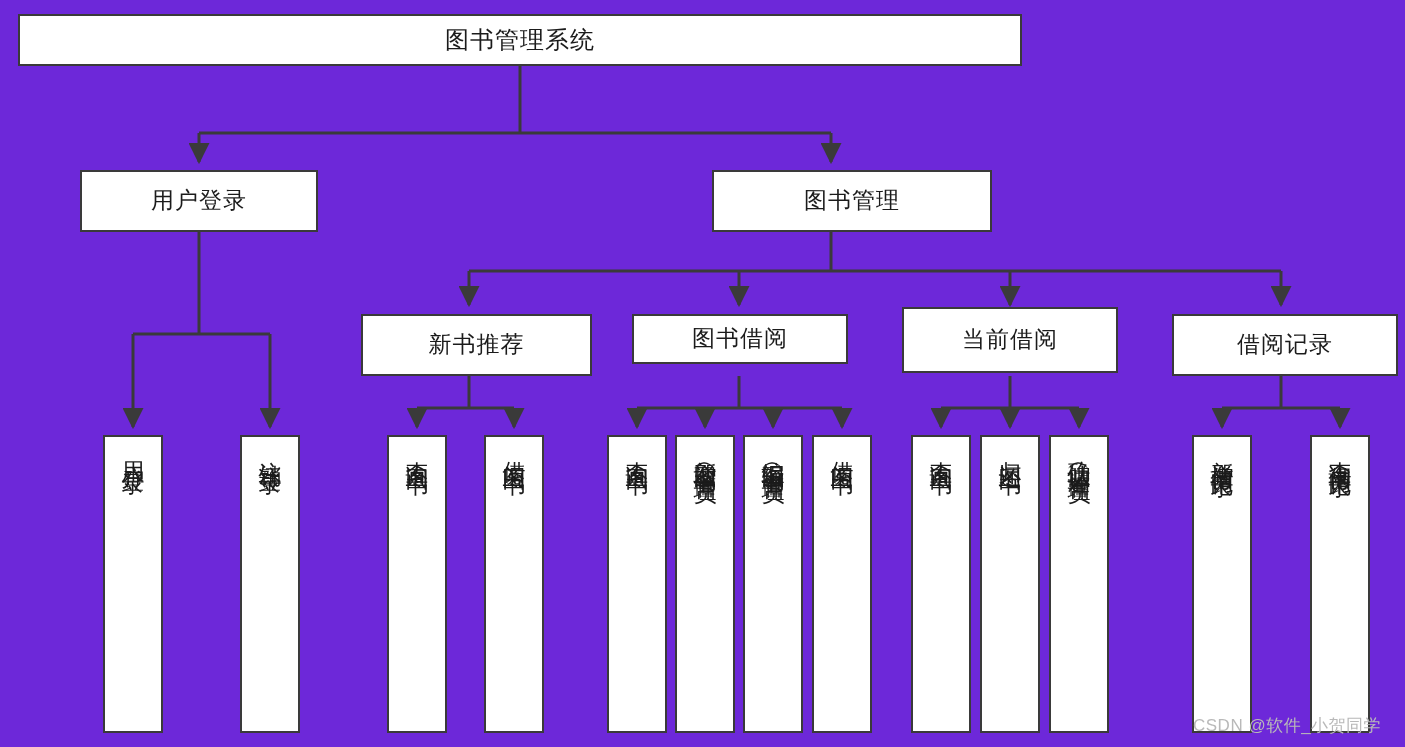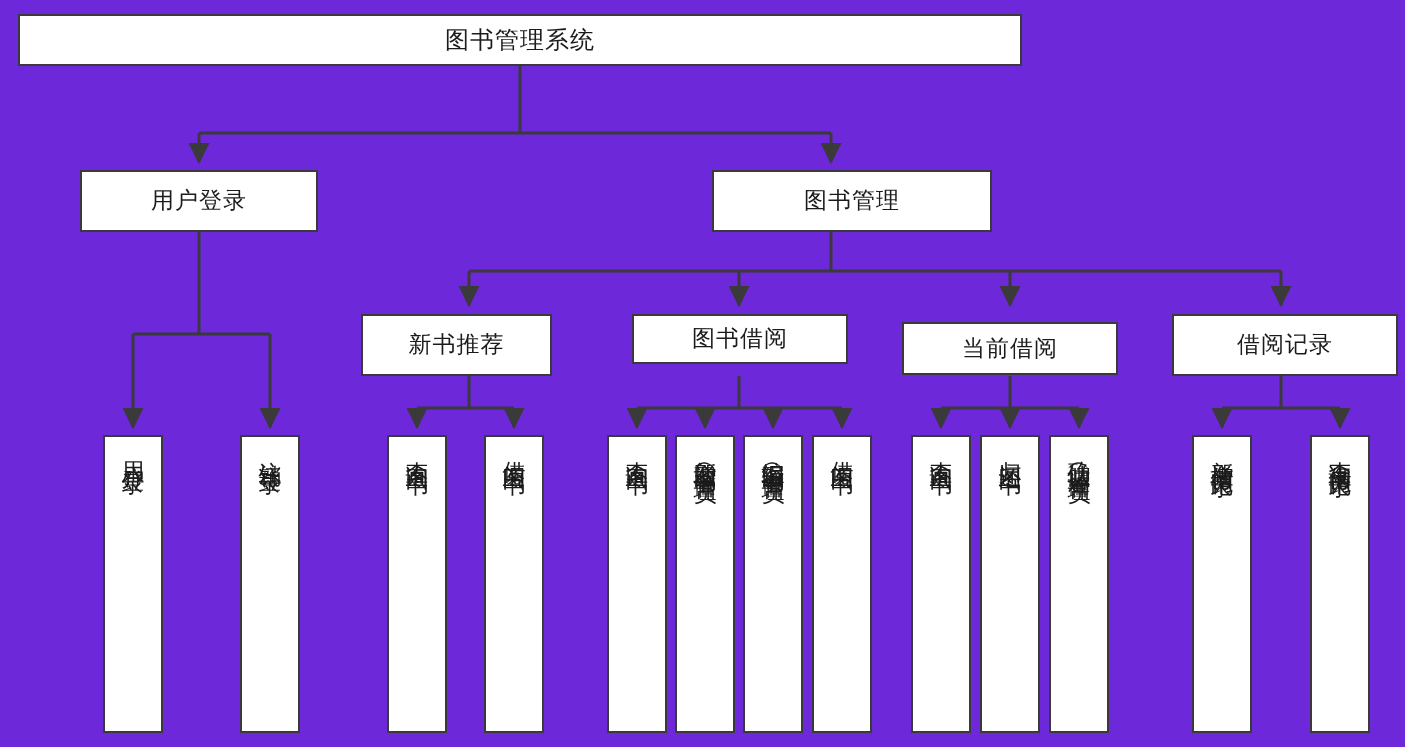--- a/index.html
+++ b/index.html
@@ -129,27 +129,27 @@
     <span class="label">图书管理系统</span>
   </div>
 
   <div class="node h" style="left:80px;top:170px;width:238px;height:62px;">
     <span class="label">用户登录</span>
   </div>
   <div class="node h" style="left:712px;top:170px;width:280px;height:62px;">
     <span class="label">图书管理</span>
   </div>
 
-  <div class="node h" style="left:361px;top:314px;width:191px;height:62px;">
+  <div class="node h" style="left:361px;top:314px;width:231px;height:62px;">
     <span class="label">新书推荐</span>
   </div>
   <div class="node h" style="left:632px;top:314px;width:216px;height:50px;">
     <span class="label">图书借阅</span>
   </div>
-  <div class="node h" style="left:902px;top:322px;width:216px;height:53px;">
+  <div class="node h" style="left:902px;top:307px;width:216px;height:66px;">
     <span class="label">当前借阅</span>
   </div>
   <div class="node h" style="left:1172px;top:314px;width:226px;height:62px;">
     <span class="label">借阅记录</span>
   </div>
 
   <div class="node v" style="left:103px;top:435px;width:60px;height:298px;">
     <span class="label">用户登录</span>
   </div>
   <div class="node v" style="left:240px;top:435px;width:60px;height:298px;">
@@ -186,14 +186,15 @@
     <span class="label">确认归还（管理员）</span>
   </div>
 
   <div class="node v tall" style="left:1192px;top:435px;width:60px;height:298px;">
     <span class="label">新增借阅记录</span>
   </div>
   <div class="node v tall" style="left:1310px;top:435px;width:60px;height:298px;">
     <span class="label">查询借阅记录</span>
   </div>
 
+  <div class="watermark">CSDN @软件_小贺同学</div>
 
 </div>
 
 </body></html>

